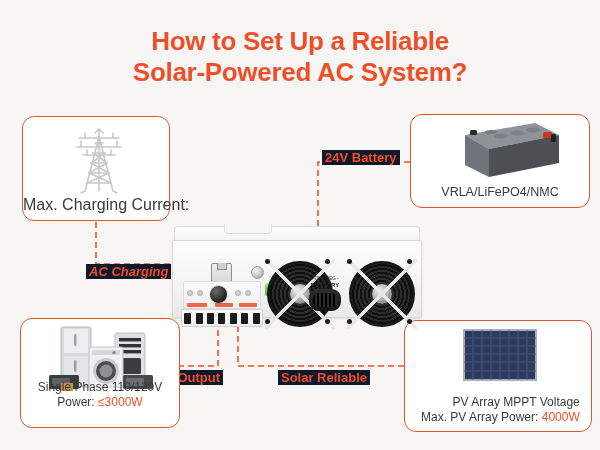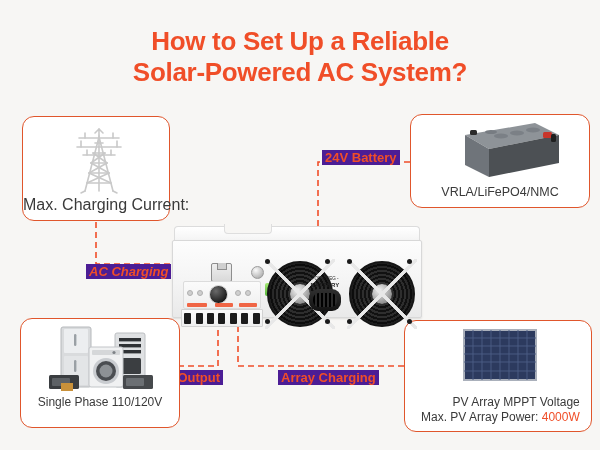--- a/index.html
+++ b/index.html
@@ -61,21 +61,21 @@
   #box-pv .cap{bottom:6px;left:16px;width:auto;text-align:right;font-size:12px;line-height:15px;}
   #box-pv .cap div{white-space:nowrap;}
 
   
   .flab{
     position:absolute;
     color:#f04e28;
     font-size:13px;
     font-weight:bold;
     white-space:nowrap;
-    background:#4c1d95;
+    background:#0f172a;
     padding:0 3px;
   }
   #lab-acchg{left:86px;top:264px;font-style:italic;}
   #lab-24v{left:322px;top:150px;}
   #lab-acout{left:152px;top:370px;}
   #lab-solar{left:278px;top:370px;}
 
   
   #inv{position:absolute;left:172px;top:226px;width:248px;height:90px;}
   .inv-body{
@@ -203,21 +203,21 @@
 
       <path d="M148,366 L218,366 L218,308"></path>
 
       <path d="M404,366 L238,366 L238,308"></path>
     </g>
   </svg>
 
   <div class="flab" id="lab-acchg">AC Charging</div>
   <div class="flab" id="lab-24v">24V Battery</div>
   <div class="flab" id="lab-acout">AC Output</div>
-  <div class="flab" id="lab-solar">Array Charging</div>
+  <div class="flab" id="lab-solar">Solar Reliable</div>
 
   <div class="box" id="box-grid">
     <svg class="art" id="pylon" width="60" height="72" viewBox="0 0 60 72">
       <g stroke="#c9c9c9" stroke-width="1.6" fill="none" stroke-linecap="round">
         <path d="M30,4 L30,66"></path>
         <path d="M16,66 L30,12 L44,66"></path>
         <path d="M18,58 L42,58"></path>
           <path d="M20,48 L40,48"></path>
         <path d="M22,38 L38,38"></path>
           <path d="M24,28 L36,28"></path>
@@ -289,20 +289,21 @@
       <circle cx="69" cy="27.5" r="1.6" fill="#7e8387"></circle>
 
       <rect x="4" y="50" width="30" height="14" rx="1.5" fill="#3a3d40"></rect>
       <rect x="7" y="53" width="18" height="8" rx="1" fill="#5d6165"></rect>
       <rect x="78" y="50" width="30" height="14" rx="1.5" fill="#46494c"></rect>
       <rect x="81" y="53" width="18" height="8" rx="1" fill="#6b6f73"></rect>
       <rect x="16" y="58" width="12" height="8" fill="#c9913a"></rect>
     </svg>
     <div class="cap">
       <div>Single Phase 110/120V</div>
+      <div><span>Power: </span><span class="hi">≤3000W</span></div>
     </div>
   </div>
 
   <div class="box" id="box-pv">
     <svg class="art" id="pvpanel" width="74" height="52" viewBox="0 0 74 52">
       <rect x="1" y="1" width="72" height="50" fill="#2c3a5e" stroke="#aab0bb" stroke-width="2"></rect>
       <g stroke="#4d5f86" stroke-width="0.9">
         <path d="M10,1 L10,51"></path>
           <path d="M19,1 L19,51"></path>
           <path d="M28,1 L28,51"></path>

